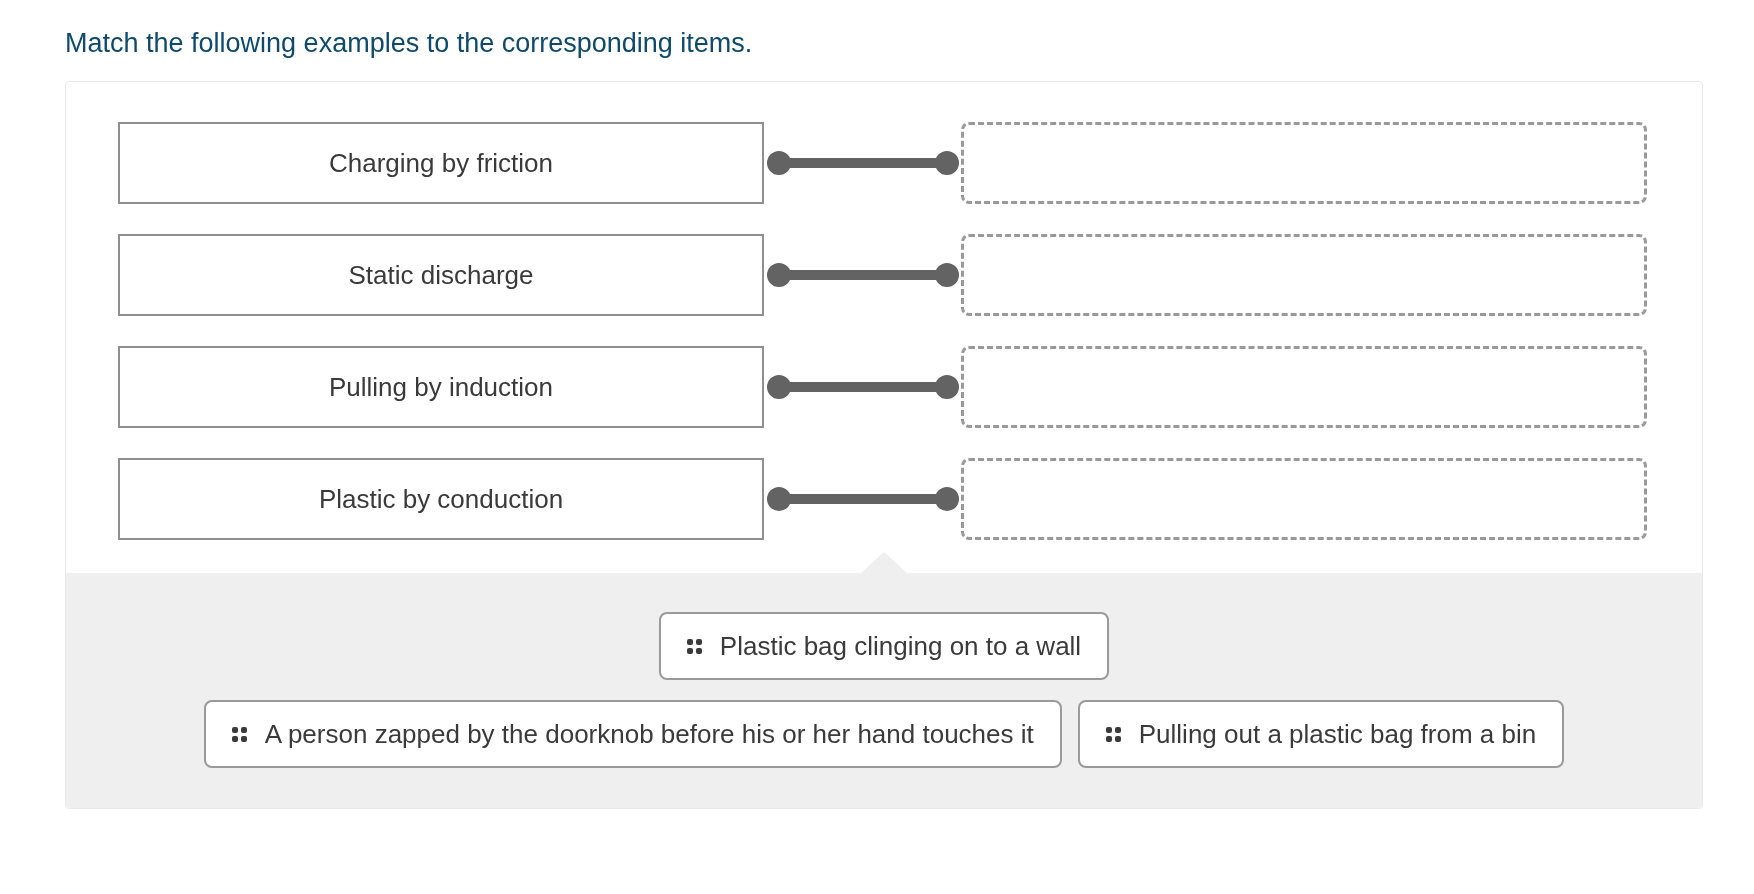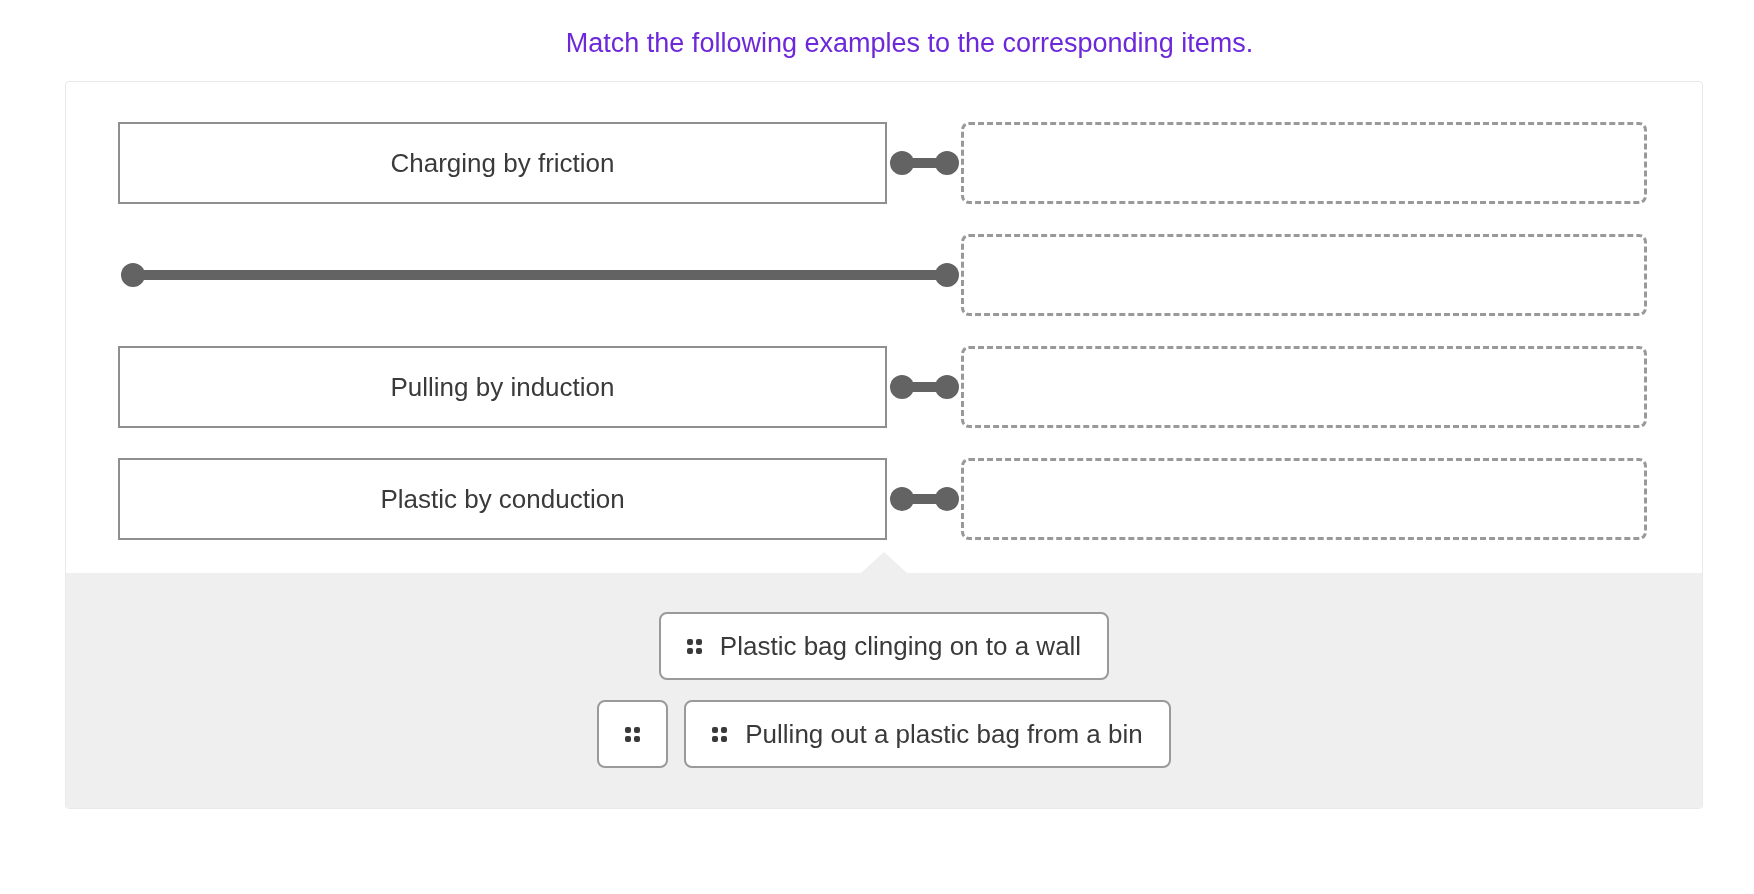--- a/index.html
+++ b/index.html
@@ -6,22 +6,21 @@
   html, body {
     width: 1754px; height: 894px;
     background: #ffffff;
     font-family: "Liberation Sans", sans-serif;
     color: #3a3a3a;
     overflow: hidden;
   }
   .title {
     margin: 28px 0 0 65px;
     font-size: 27px;
-    color: #6d28d9;
-    text-align: center;
+    color: #0c4a6e;
   }
   .panel {
     position: relative;
     margin: 22px 0 0 65px;
     width: 1638px;
     border: 1px solid #e9e9e9;
     border-radius: 4px;
     background: #ffffff;
   }
   .match-area {
@@ -29,21 +28,21 @@
     display: flex;
     flex-direction: column;
     gap: 30px;
   }
   .match-row {
     display: flex;
     align-items: center;
     height: 82px;
   }
   .source-box {
-    width: 769px;
+    width: 646px;
     height: 82px;
     border: 2px solid #8f8f8f;
     background: #ffffff;
     display: flex;
     align-items: center;
     justify-content: center;
     font-size: 26px;
     color: #3a3a3a;
   }
   .connector {
@@ -147,20 +146,23 @@
       </div>
       <div class="connector">
         <span class="dot left"></span>
         <span class="bar"></span>
         <span class="dot right"></span>
       </div>
       <div class="target-box"></div>
     </div>
 
     <div class="match-row">
+      <div class="source-box">
+        <span>Static discharge</span>
+      </div>
       <div class="connector">
         <span class="dot left"></span>
         <span class="bar"></span>
         <span class="dot right"></span>
       </div>
       <div class="target-box"></div>
     </div>
 
     <div class="match-row">
       <div class="source-box">
@@ -204,20 +206,21 @@
     </div>
 
     <div class="opt-row">
       <button class="option">
         <span class="drag-icon">
             <i></i>
             <i></i>
             <i></i>
             <i></i>
           </span>
+        <span>A person zapped by the doorknob before his or her hand touches it</span>
       </button>
       <button class="option">
         <span class="drag-icon">
             <i></i>
             <i></i>
             <i></i>
             <i></i>
           </span>
         <span>Pulling out a plastic bag from a bin</span>
       </button>

